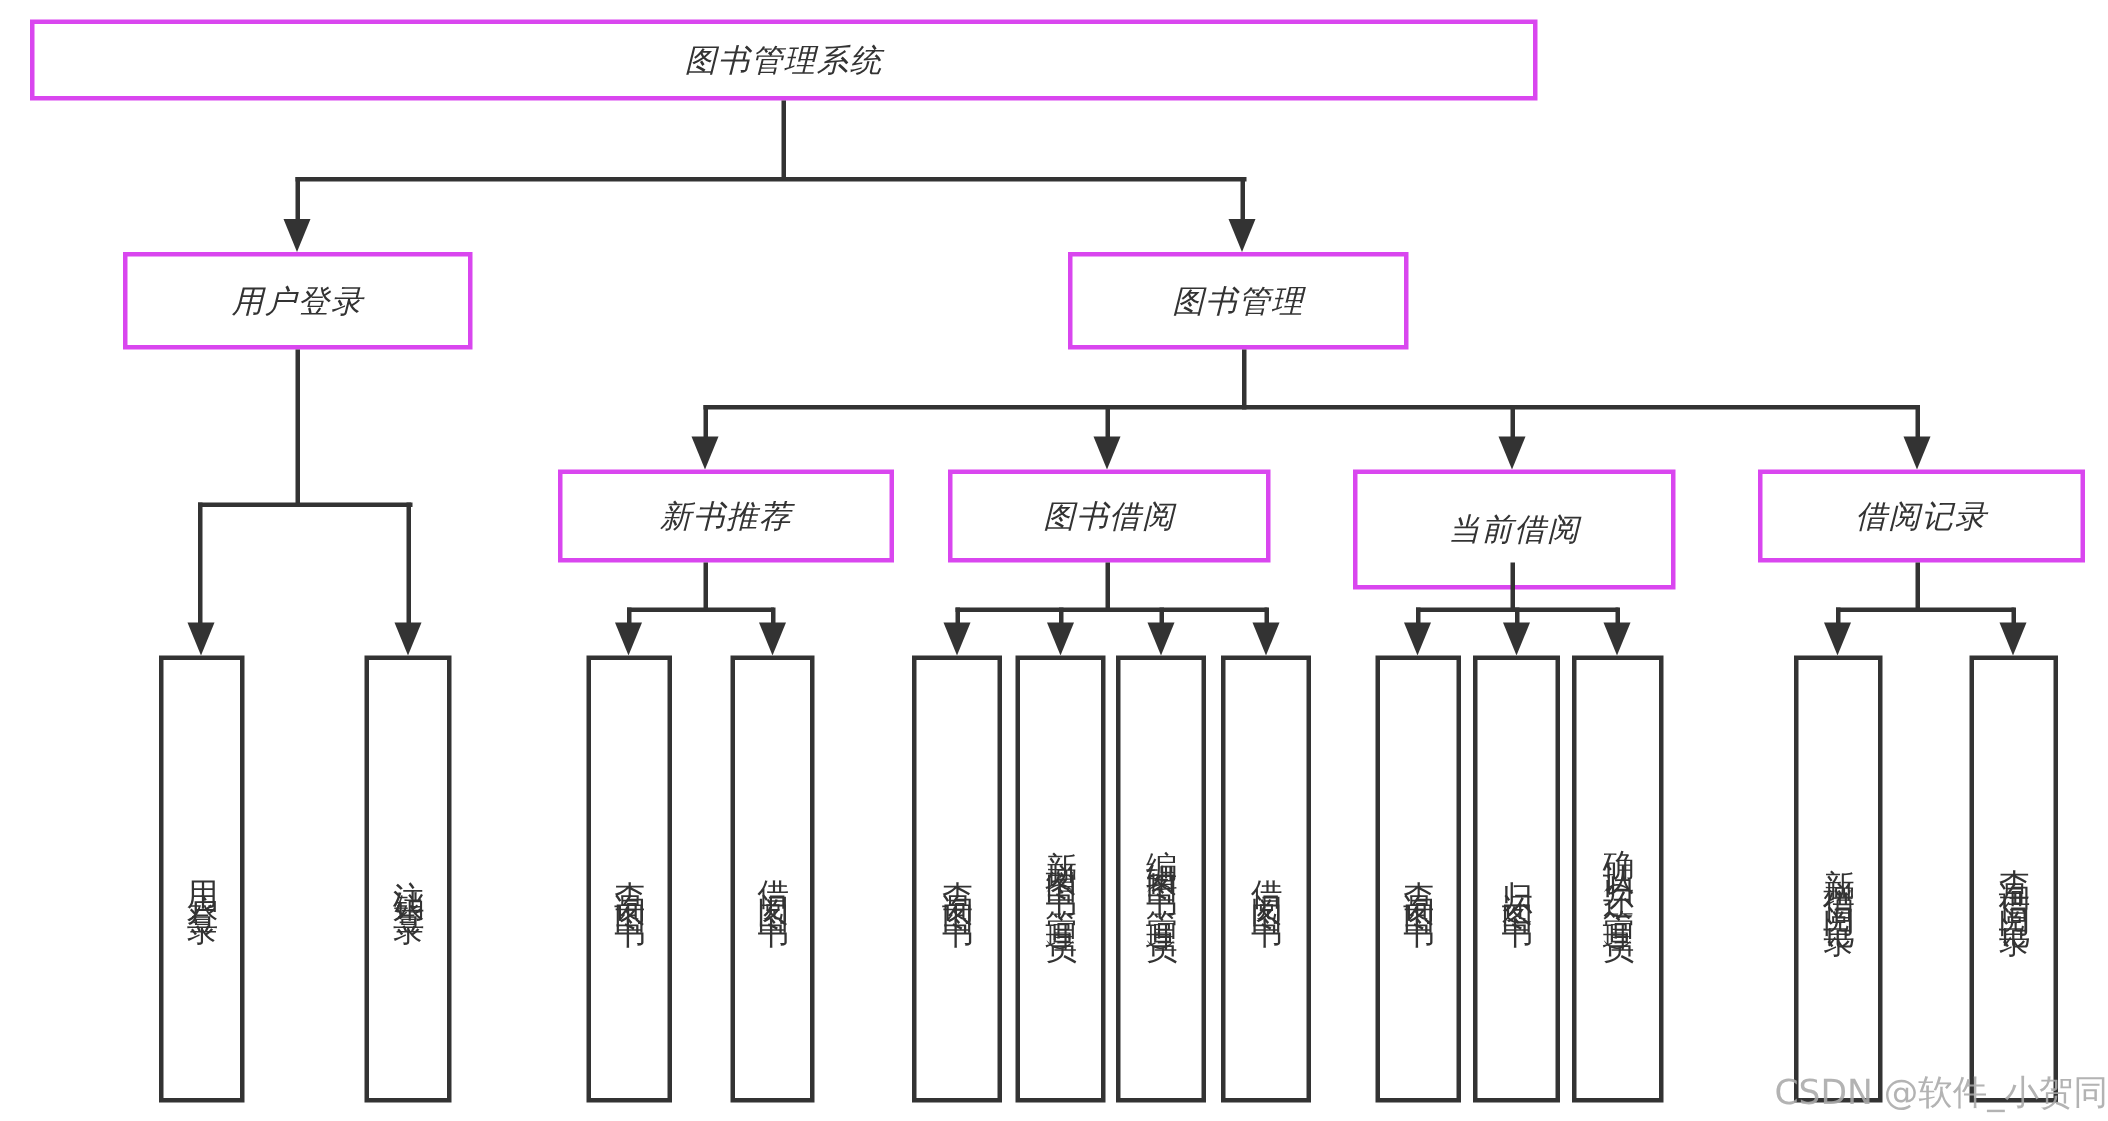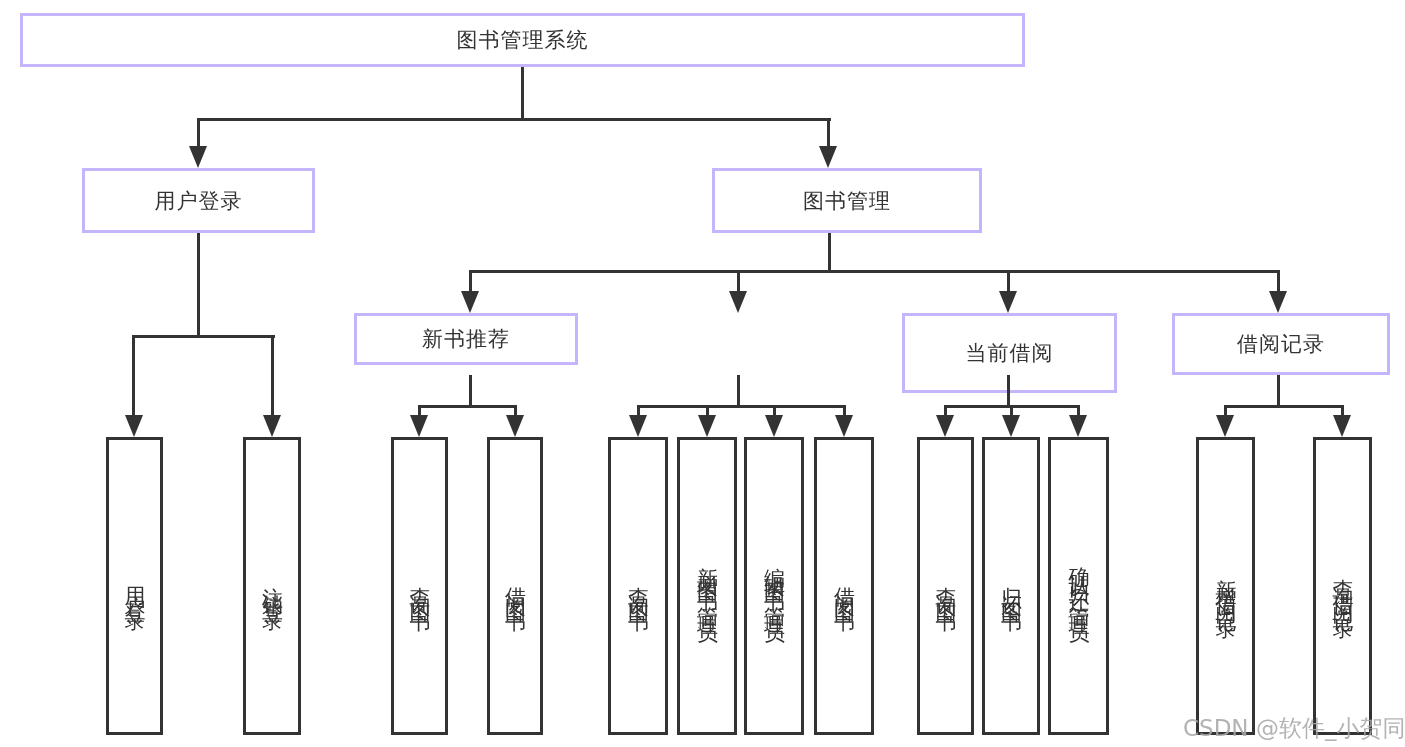--- a/index.html
+++ b/index.html
@@ -2,23 +2,23 @@
 <html><head>
 <meta charset="utf-8">
 <style>
   html,body {margin:0; padding:0; background:#ffffff;}
   .stage {
     position:relative; width:1405px; height:747px; background:#ffffff;
     font-family:"DejaVu Sans", sans-serif; color:#333333; overflow:hidden;
   }
   .box {
     position:absolute; box-sizing:border-box;
-    border:3px solid #c4b5fd; background:#ffffff;
+    border:3px solid #d946ef; background:#ffffff;
     display:flex; align-items:center; justify-content:center;
-    font-size:21px; letter-spacing:1px; white-space:nowrap;
+    font-size:21px; letter-spacing:1px; white-space:nowrap;font-style:italic;
   }
   .vbox {
     position:absolute; box-sizing:border-box;
     border:3px solid #333333; background:#ffffff;
     display:flex; align-items:center; justify-content:center;
     writing-mode:vertical-rl; font-size:21px; letter-spacing:8px;
     line-height:1;
   }
   .vl {position:absolute; width:3px; background:#333333;}
   .hl {position:absolute; height:3px; background:#333333;}
@@ -41,41 +41,42 @@
   <div class="box" style="left:20px;top:13px;width:1005px;height:54px">图书管理系统</div>
 
   <div class="vl" style="left:521px;top:67px;height:52px"></div>
   <div class="hl" style="left:197px;top:118px;width:634px"></div>
   <div class="vl" style="left:197px;top:118px;height:32px"></div>
   <div class="ah" style="left:189px;top:146px"></div>
   <div class="vl" style="left:827px;top:118px;height:32px"></div>
   <div class="ah" style="left:819px;top:146px"></div>
 
   <div class="box" style="left:82px;top:168px;width:233px;height:65px">用户登录</div>
-  <div class="box" style="left:712px;top:168px;width:270px;height:65px">图书管理</div>
+  <div class="box" style="left:712px;top:168px;width:227px;height:65px">图书管理</div>
 
   <div class="vl" style="left:197px;top:233px;height:104px"></div>
   <div class="hl" style="left:132px;top:335px;width:143px"></div>
   <div class="vl" style="left:132px;top:335px;height:84px"></div>
   <div class="ah" style="left:125px;top:415px"></div>
   <div class="vl" style="left:271px;top:335px;height:84px"></div>
   <div class="ah" style="left:263px;top:415px"></div>
 
   <div class="vl" style="left:828px;top:233px;height:40px"></div>
   <div class="hl" style="left:469px;top:270px;width:811px"></div>
   <div class="vl" style="left:469px;top:270px;height:25px"></div>
   <div class="ah" style="left:461px;top:291px"></div>
   <div class="vl" style="left:737px;top:270px;height:25px"></div>
   <div class="ah" style="left:729px;top:291px"></div>
   <div class="vl" style="left:1007px;top:270px;height:25px"></div>
   <div class="ah" style="left:999px;top:291px"></div>
   <div class="vl" style="left:1277px;top:270px;height:25px"></div>
   <div class="ah" style="left:1269px;top:291px"></div>
 
-  <div class="box" style="left:354px;top:313px;width:224px;height:52px">新书推荐</div>
+  <div class="box" style="left:372px;top:313px;width:224px;height:62px">新书推荐</div>
+  <div class="box" style="left:632px;top:313px;width:215px;height:62px">图书借阅</div>
   <div class="box" style="left:902px;top:313px;width:215px;height:80px">当前借阅</div>
   <div class="box" style="left:1172px;top:313px;width:218px;height:62px">借阅记录</div>
 
   <div class="vl" style="left:469px;top:375px;height:32px"></div>
   <div class="hl" style="left:418px;top:405px;width:98px"></div>
   <div class="vl" style="left:418px;top:405px;height:14px"></div>
   <div class="ah" style="left:410px;top:415px"></div>
   <div class="vl" style="left:514px;top:405px;height:14px"></div>
   <div class="ah" style="left:506px;top:415px"></div>
 

